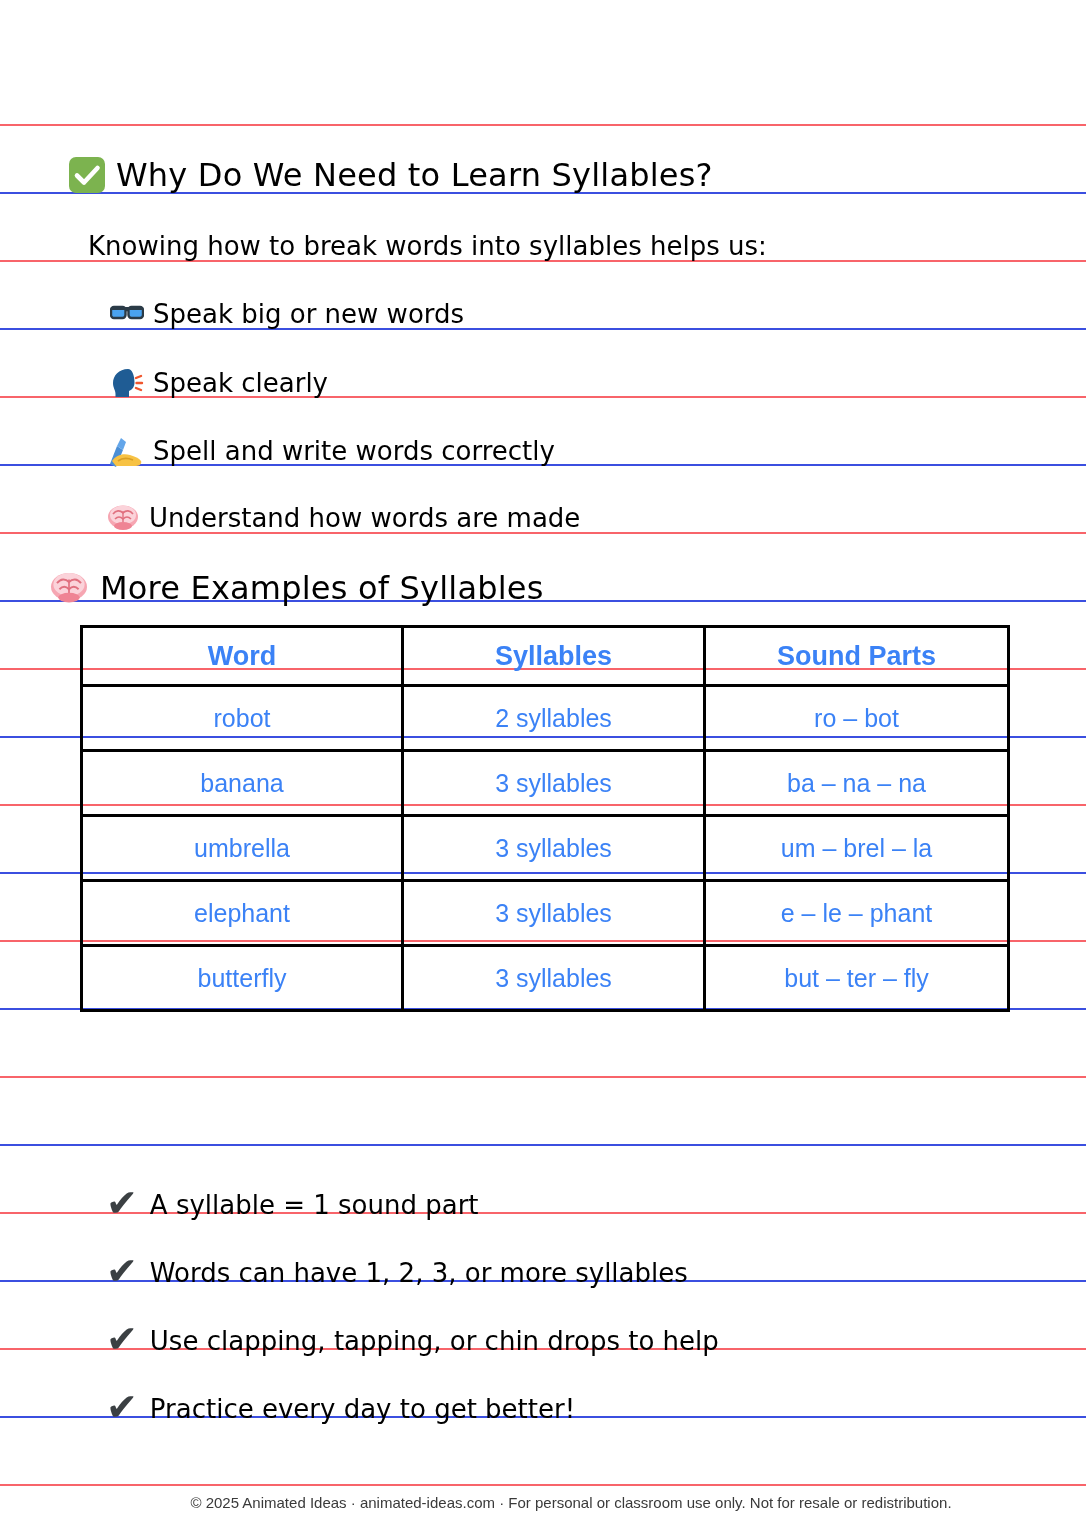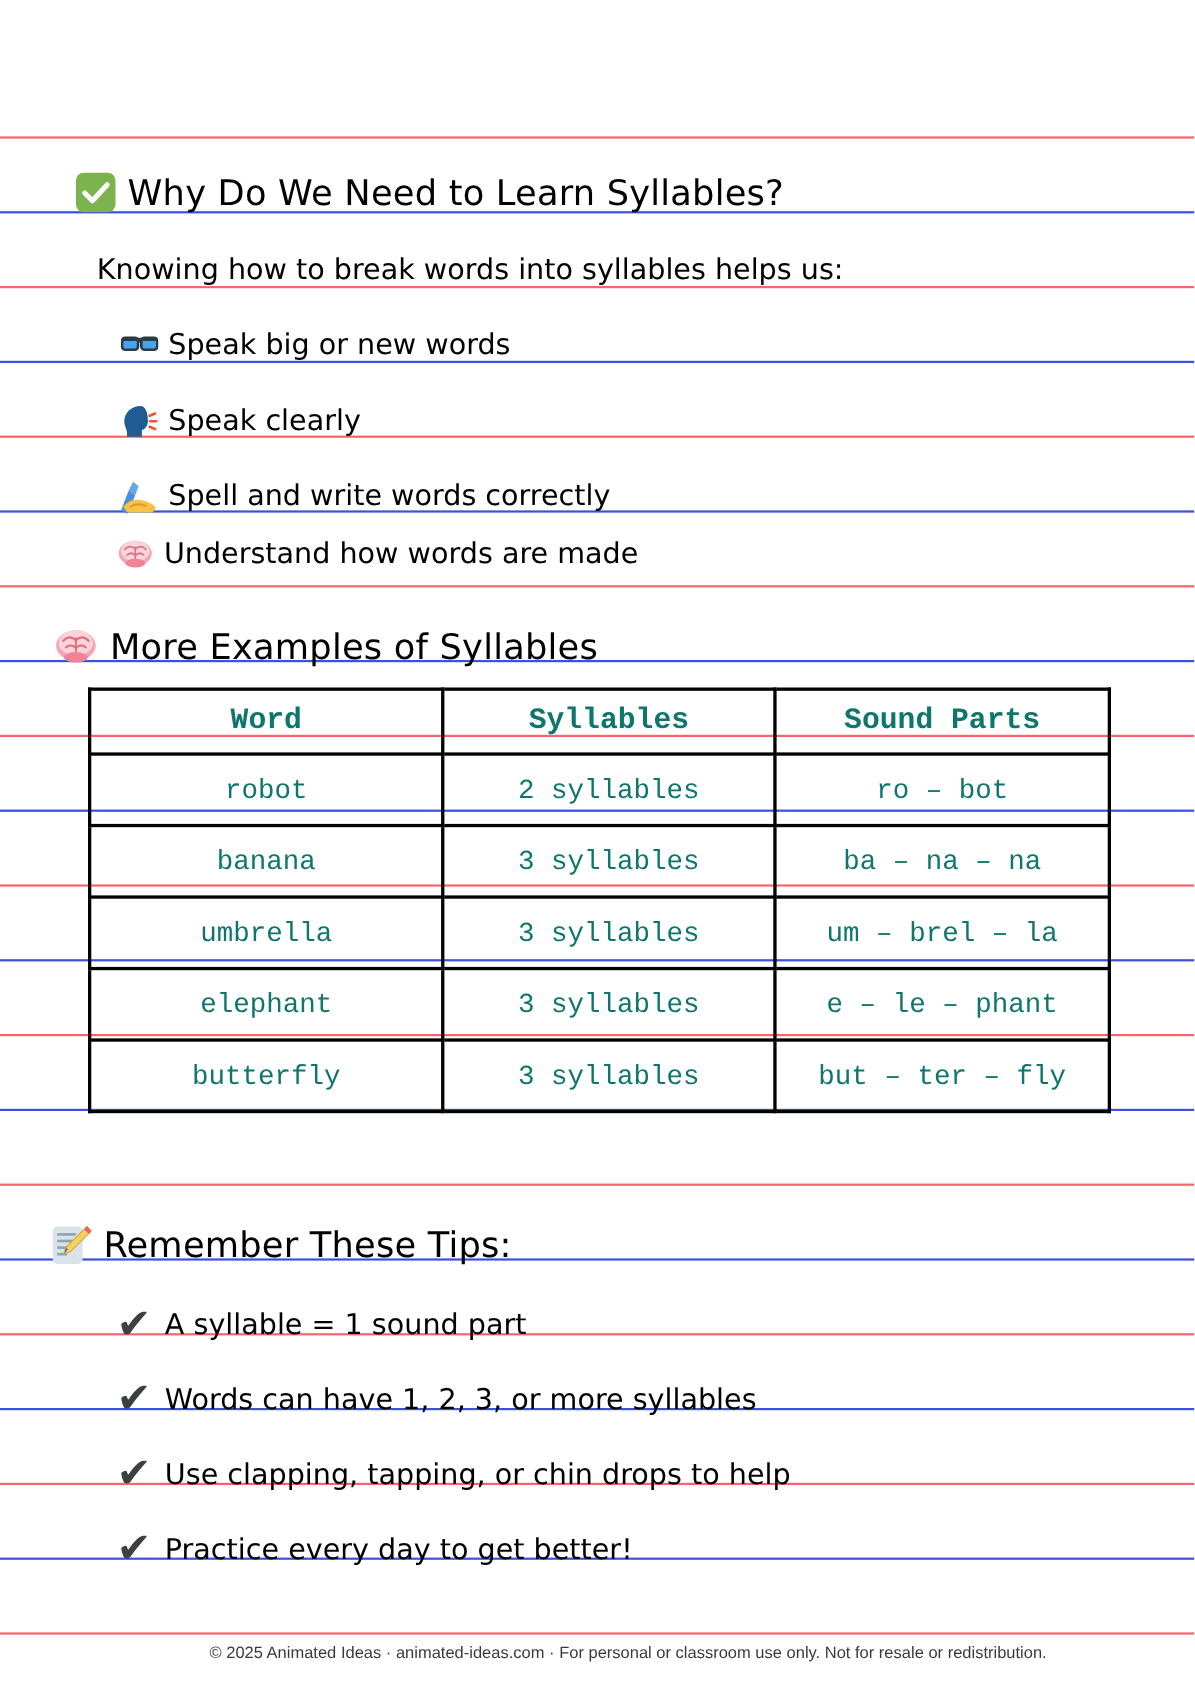--- a/index.html
+++ b/index.html
@@ -111,22 +111,22 @@
   table.syl {
     border-collapse: collapse;
     width: 927px;
     table-layout: fixed;
     background: transparent;
   }
   table.syl td, table.syl th {
     border: 3px solid #000000;
     background: transparent;
     text-align: center;
-    font-family: Liberation Mono, monospace;
-    color: #0f766e;
+    font-family: Liberation Sans, sans-serif;
+    color: #3b82f6;
     padding: 0;
   }
   table.syl th {
     height: 56px;
     font-size: 27px;
     font-weight: 700;
   }
   table.syl td {
     height: 62px;
     font-size: 25px;
@@ -223,21 +223,21 @@
         <svg width="38" height="34" viewBox="0 0 38 34">
           <path d="M4 30 L11 12 L17 16 L10 33 Z" fill="#4b8fd6"></path>
           <path d="M11 12 L15 4 L20 8 L17 16 Z" fill="#63a6ea"></path>
           <path d="M6 27 C10 21 17 19 24 21 C29 22.5 33 24 35 27 C36 29 34 32 30 32 L10 32 Z" fill="#f7c244"></path>
           <path d="M12 27 C16 24 22 24 27 26" stroke="#d99f24" stroke-width="1.8" fill="none"></path>
         </svg>
       </span>
       <span>Spell and write words correctly</span>
     </div>
 
-    <div class="abs bullet" style="left:106px; top:489px;">
+    <div class="abs bullet" style="left:106px; top:503px;">
       <span class="icon">
         <svg width="34" height="30" viewBox="0 0 34 30">
           <ellipse cx="17" cy="14" rx="15" ry="11.5" fill="#f6a6b2"></ellipse>
           <ellipse cx="17" cy="12" rx="13" ry="9.5" fill="#fbd3da"></ellipse>
           <path d="M7 11 C10 7 14 7 17 10 C20 7 24 7 27 11" stroke="#e0707f" stroke-width="1.6" fill="none"></path>
           <path d="M9 16 C12 13 15 14 17 16 C19 14 22 13 25 16" stroke="#e0707f" stroke-width="1.6" fill="none"></path>
           <path d="M17 8 L17 20" stroke="#e0707f" stroke-width="1.4"></path>
           <ellipse cx="17" cy="23" rx="9" ry="4" fill="#ef8494"></ellipse>
         </svg>
       </span>
@@ -295,35 +295,20 @@
           </tr>
           <tr>
             <td>butterfly</td>
             <td>3 syllables</td>
             <td>but – ter – fly</td>
           </tr>
         </tbody>
       </table>
     </div>
 
-    <div class="abs heading" style="left:46px; top:1113px;">
-      <span class="icon">
-        <svg width="38" height="38" viewBox="0 0 38 38">
-          <rect x="2" y="2" width="27" height="34" rx="4" fill="#d9e3ea"></rect>
-          <rect x="6" y="8" width="17" height="2.4" fill="#8fa4b3"></rect>
-          <rect x="6" y="14" width="17" height="2.4" fill="#8fa4b3"></rect>
-          <rect x="6" y="20" width="12" height="2.4" fill="#8fa4b3"></rect>
-          <rect x="6" y="26" width="9" height="2.4" fill="#8fa4b3"></rect>
-          <path d="M33 2 L37 6 L18 25 L12 27 L14 21 Z" fill="#f7cf63" stroke="#d2a93d" stroke-width="1"></path>
-          <path d="M33 2 L37 6 L34.5 8.5 L30.5 4.5 Z" fill="#ef5d6b"></path>
-          <path d="M12 27 L14 21 L16 23 Z" fill="#6d7a85"></path>
-        </svg>
-      </span>
-      <span class="h-text">Remember These Tips:</span>
-    </div>
 
     <div class="abs tip" style="left:106px; top:1186px;">
       <span class="tick" style="color: rgb(59, 64, 67);">✔</span>
       <span>A syllable = 1 sound part</span>
     </div>
 
     <div class="abs tip" style="left:106px; top:1254px;">
       <span class="tick" style="color: rgb(59, 64, 67);">✔</span>
       <span>Words can have 1, 2, 3, or more syllables</span>
     </div>

